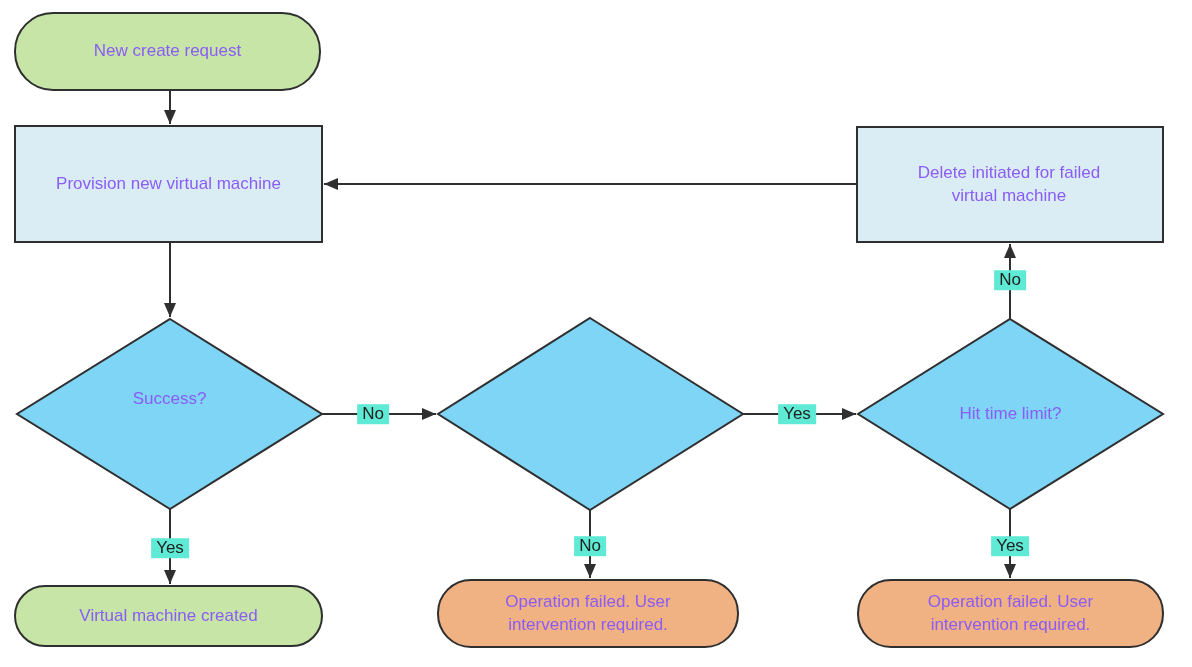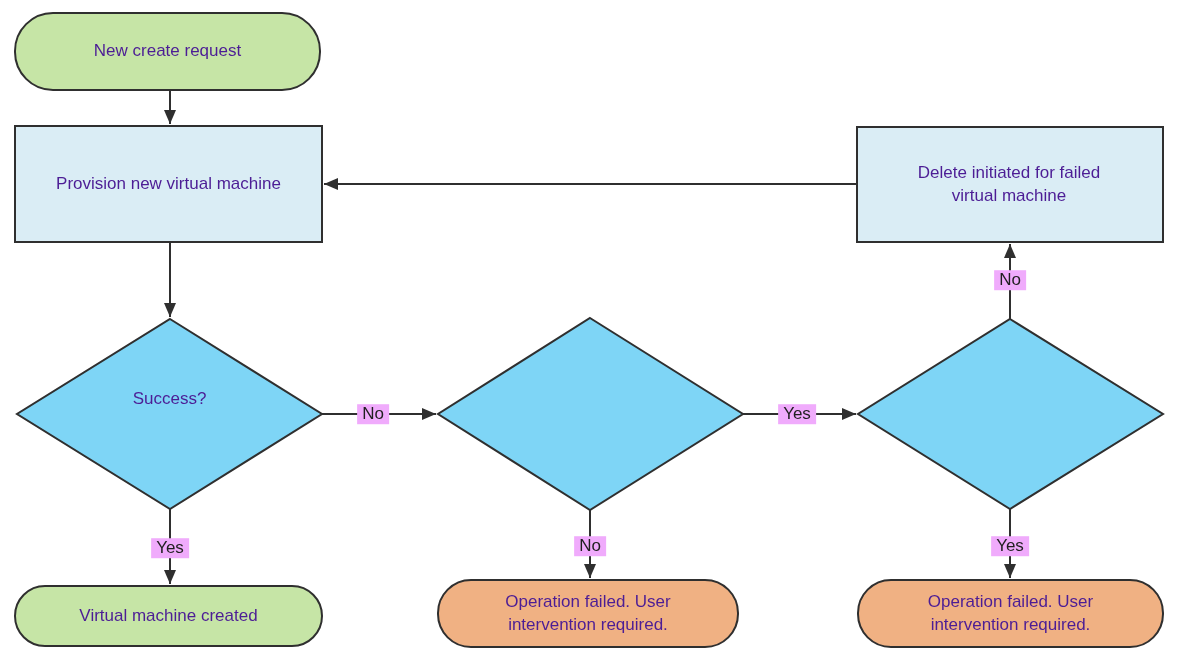--- a/index.html
+++ b/index.html
@@ -19,30 +19,30 @@
     position: absolute;
     left: 0;
     top: 0;
   }
   .node-label {
     position: absolute;
     display: flex;
     align-items: center;
     justify-content: center;
     text-align: center;
-    color: #4c1d95;
+    color: #8b5cf6;
     font-size: 17px;
     line-height: 1.3;
     box-sizing: border-box;
     pointer-events: none;
   }
   .edge-label {
     position: absolute;
     transform: translate(-50%, -50%);
-    background: #f0abfc;
+    background: #5eead4;
     padding: 0 5px;
     color: #1f1f1f;
     font-size: 17px;
     line-height: 1.15;
     white-space: nowrap;
     pointer-events: none;
   }
 </style>
 </head>
 <body>
@@ -89,20 +89,21 @@
 
   <div class="node-label" style="left:15px; top:13px; width:305px; height:77px;">New create request</div>
 
   <div class="node-label" style="left:15px; top:126px; width:307px; height:116px;text-align:center;">Provision new virtual machine</div>
 
   <div class="node-label" style="left:856px; top:127px; width:306px; height:115px; padding:0 40px;">Delete initiated for failed virtual machine</div>
 
   <div class="node-label" style="left:17px; top:304px; width:305px; height:190px;">Success?</div>
 
 
+  <div class="node-label" style="left:858px; top:319px; width:305px; height:190px;">Hit time limit?</div>
 
   <div class="node-label" style="left:15px; top:586px; width:307px; height:60px;">Virtual machine created</div>
 
   <div class="node-label" style="left:438px; top:580px; width:300px; height:67px; padding:0 35px;">Operation failed. User intervention required.</div>
 
   <div class="node-label" style="left:858px; top:580px; width:305px; height:67px; padding:0 37px;">Operation failed. User intervention required.</div>
 
   <span class="edge-label" style="left:170px; top:548px;">Yes</span>
 
   <span class="edge-label" style="left:373px; top:414px;">No</span>

